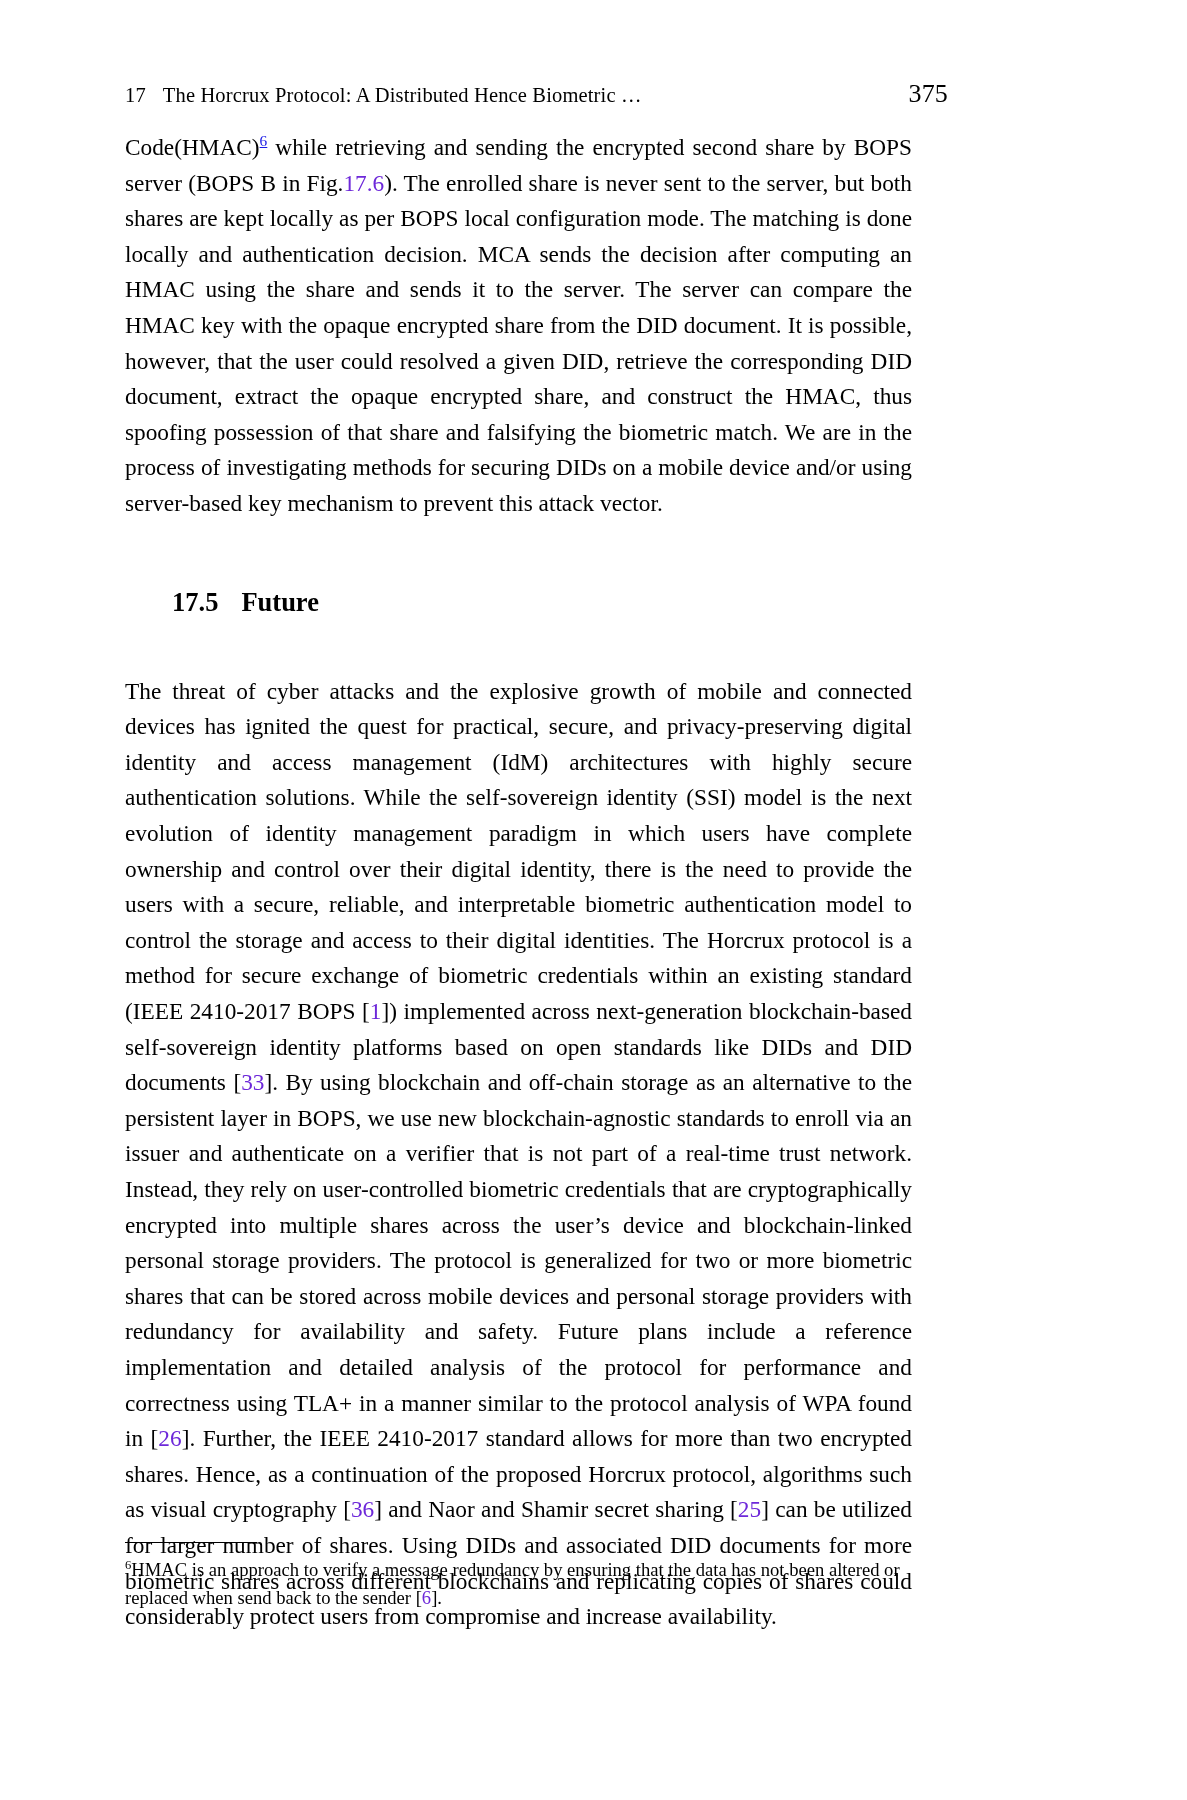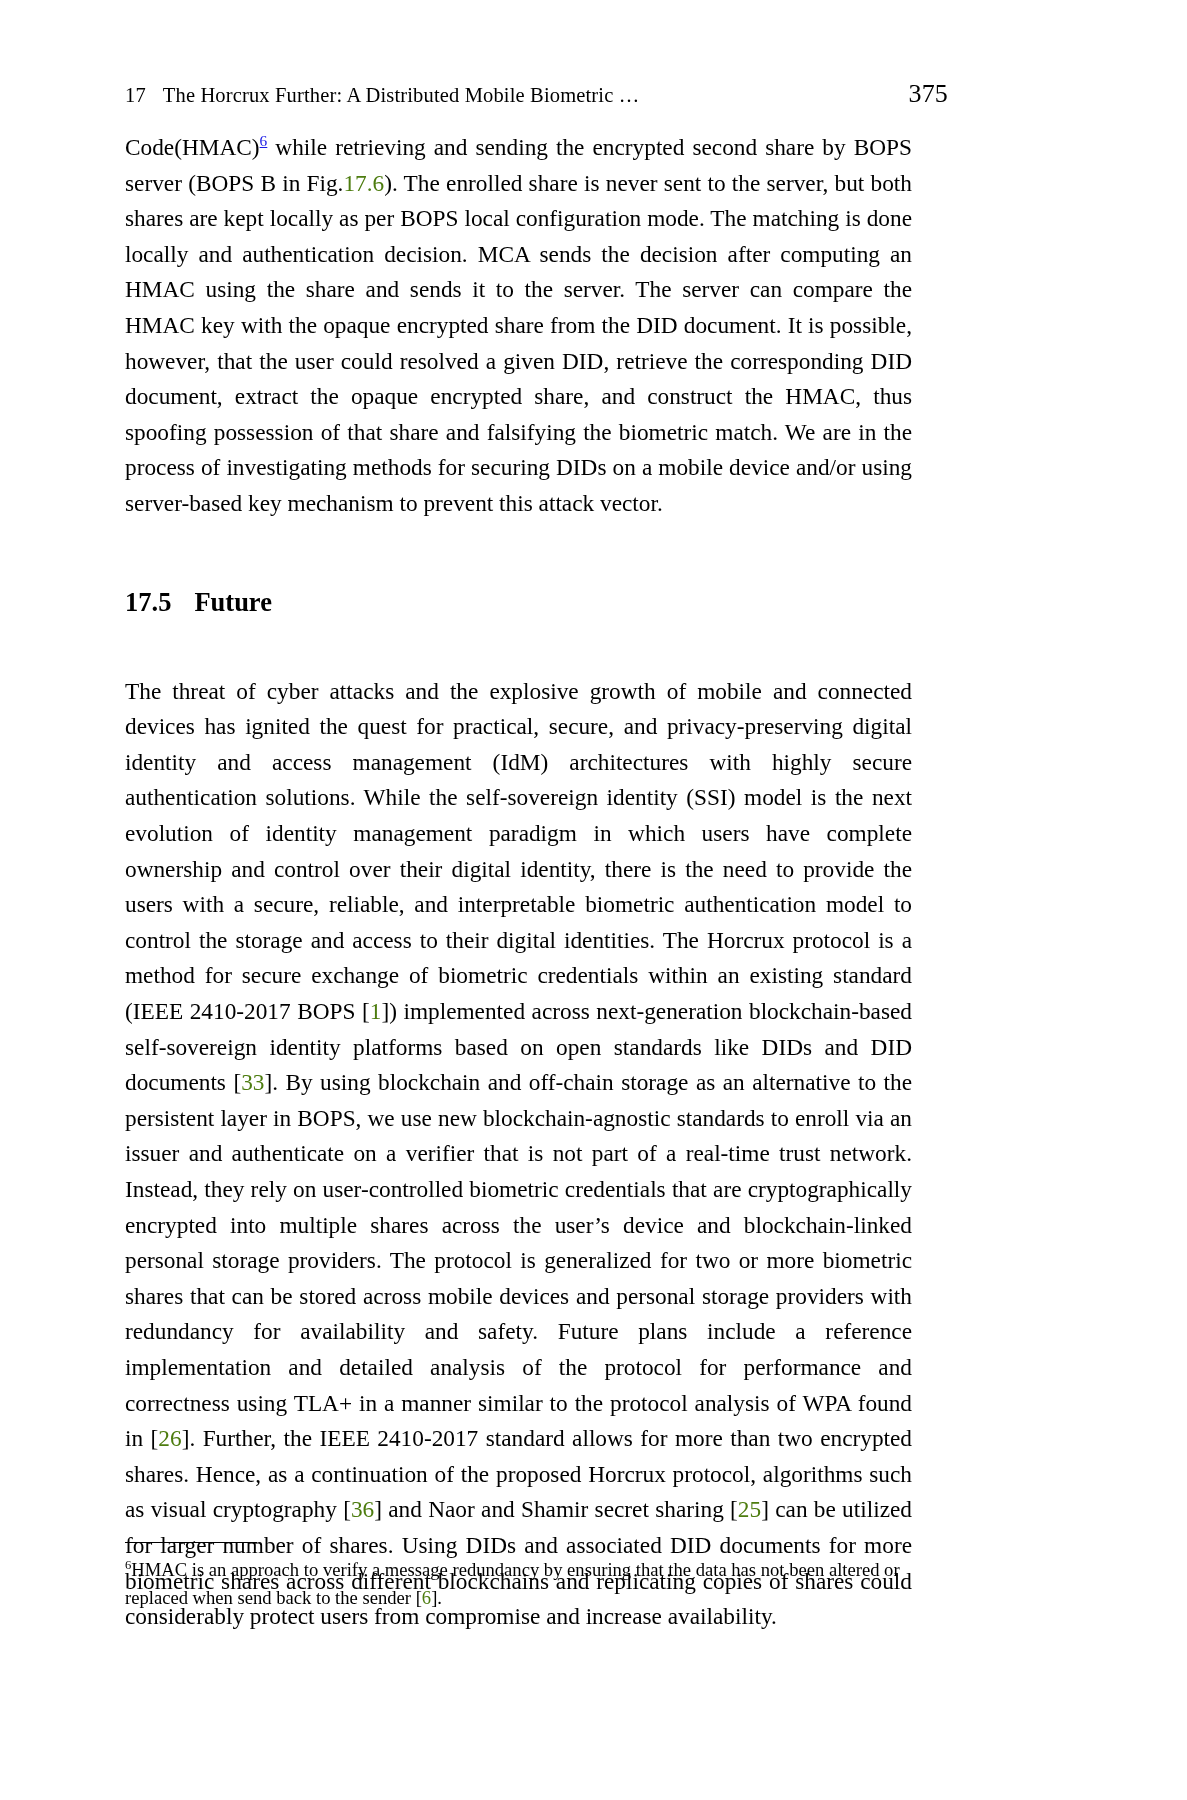--- a/index.html
+++ b/index.html
@@ -79,28 +79,29 @@
     padding: 0;
     font-size: 26.5px;
     font-weight: bold;
     line-height: 1.25;
     display: flex;
     align-items: baseline;
     white-space: pre;
   }
   .sec-num {
     margin-right: 23px;
+    margin-left: 47px;
   }
 
   .spacer-before-heading { height: 64px; }
   .spacer-after-heading  { height: 55px; }
 
   
   .ref-link {
-    color: #4d7c0f;
+    color: #6d28d9;
     text-decoration: none;
   }
   .footnote-marker {
     color: #1a1ae6;
     font-size: 0.66em;
     vertical-align: super;
     line-height: 0;
   }
 
   
@@ -130,21 +131,21 @@
   }
 </style>
 </head>
 <body>
 
 <div class="page">
 
   <div class="running-head">
     <div class="rh-left">
       <span class="rh-chapnum">17</span>
-      <span class="rh-title">The Horcrux Further: A Distributed Mobile Biometric …</span>
+      <span class="rh-title">The Horcrux Protocol: A Distributed Hence Biometric …</span>
     </div>
     <div class="rh-pageno">375</div>
   </div>
 
   <div class="content">
 
     <p class="body para-intro"><span>Code(HMAC)</span><a class="footnote-marker" href="#">6</a><span> while retrieving and sending the encrypted second share by BOPS server (BOPS B in Fig.</span><a class="ref-link" href="#">17.6</a><span>). The enrolled share is never sent to the server, but both shares are kept locally as per BOPS local configuration mode. The matching is done locally and authentication decision. MCA sends the decision after computing an HMAC using the share and sends it to the server. The server can compare the HMAC key with the opaque encrypted share from the DID document. It is possible, however, that the user could resolved a given DID, retrieve the corresponding DID document, extract the opaque encrypted share, and construct the HMAC, thus spoofing possession of that share and falsifying the biometric match. We are in the process of investigating methods for securing DIDs on a mobile device and/or using server-based key mechanism to prevent this attack vector.</span></p>
 
     <div class="spacer-before-heading"></div>
 

